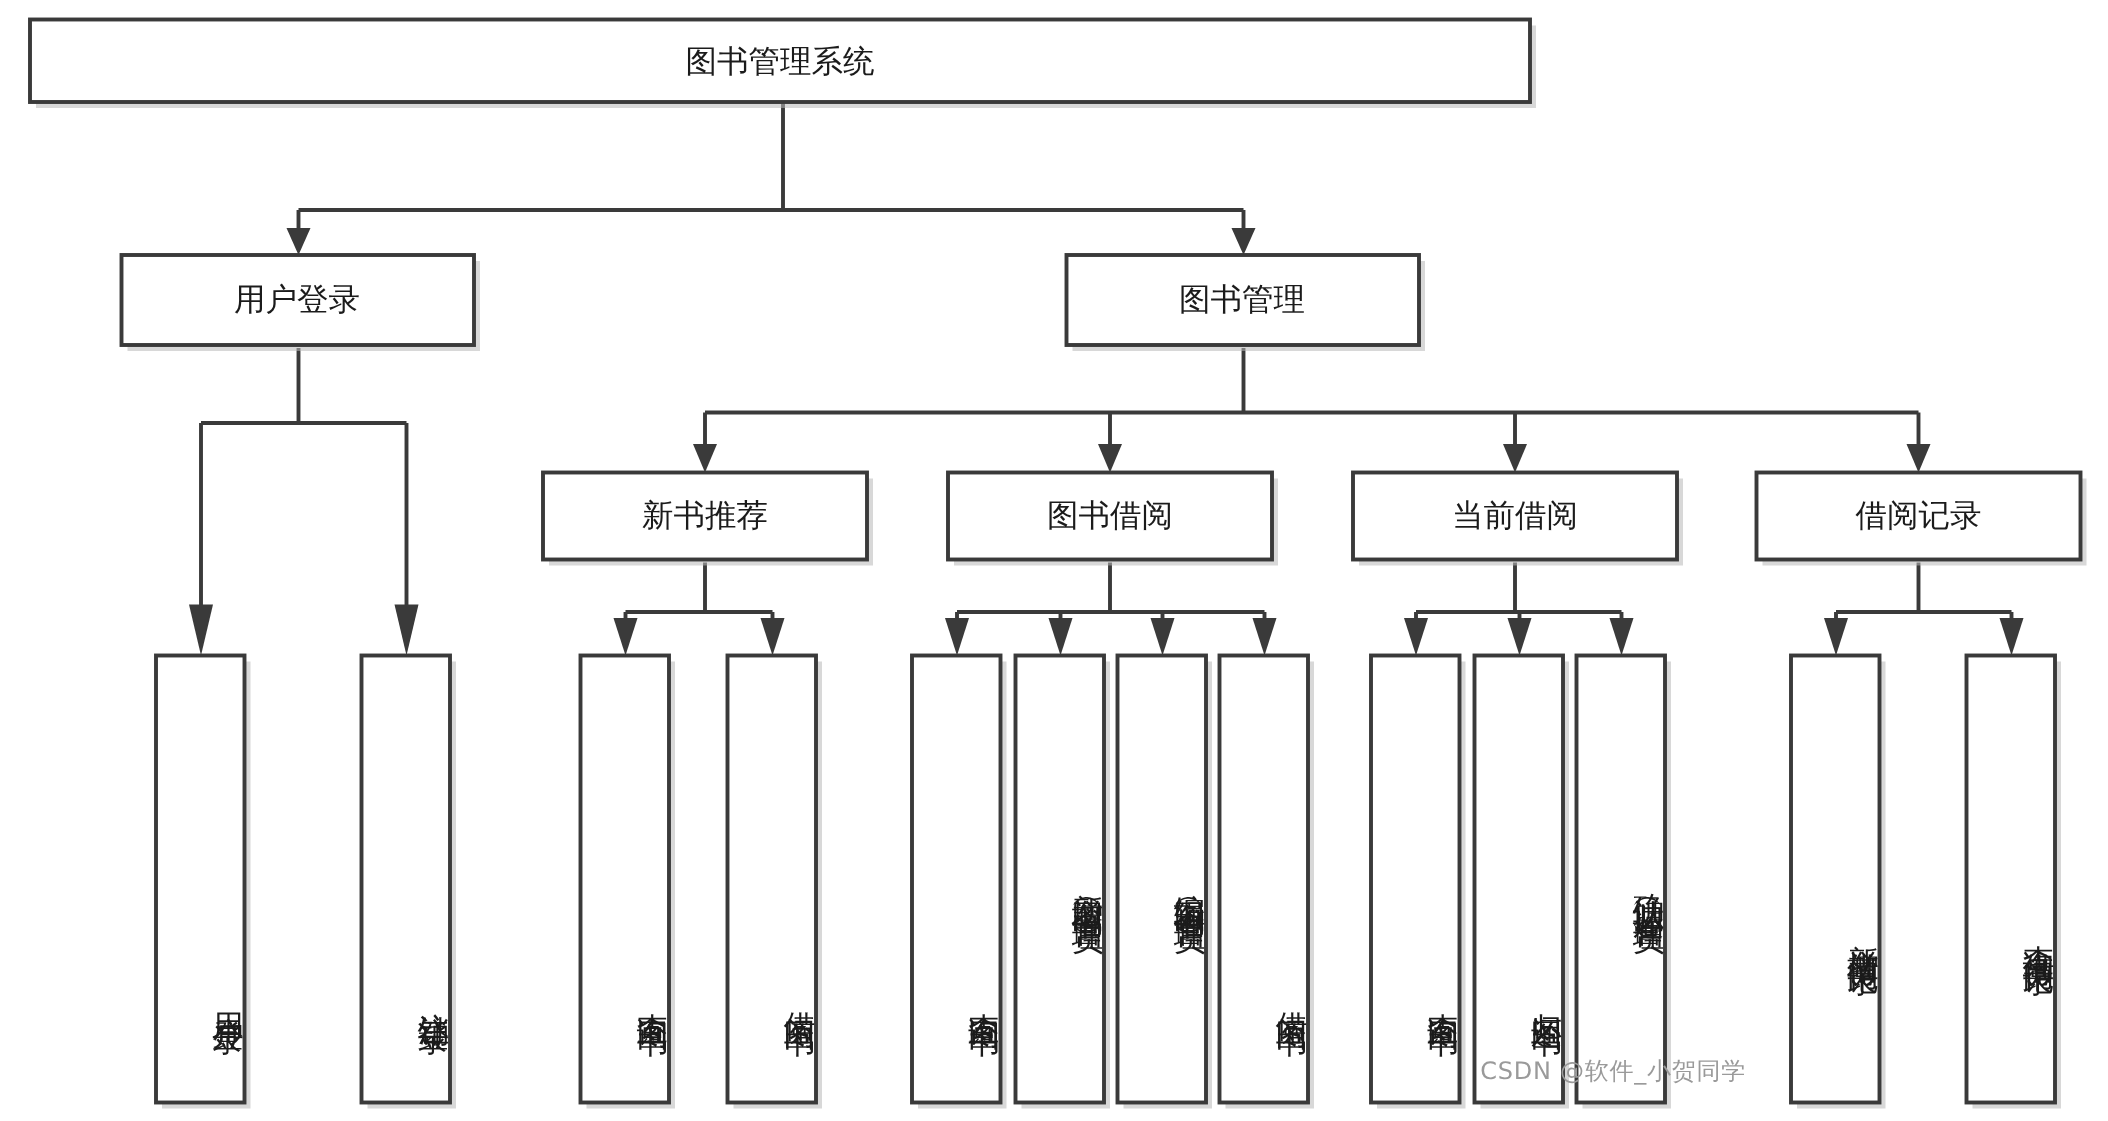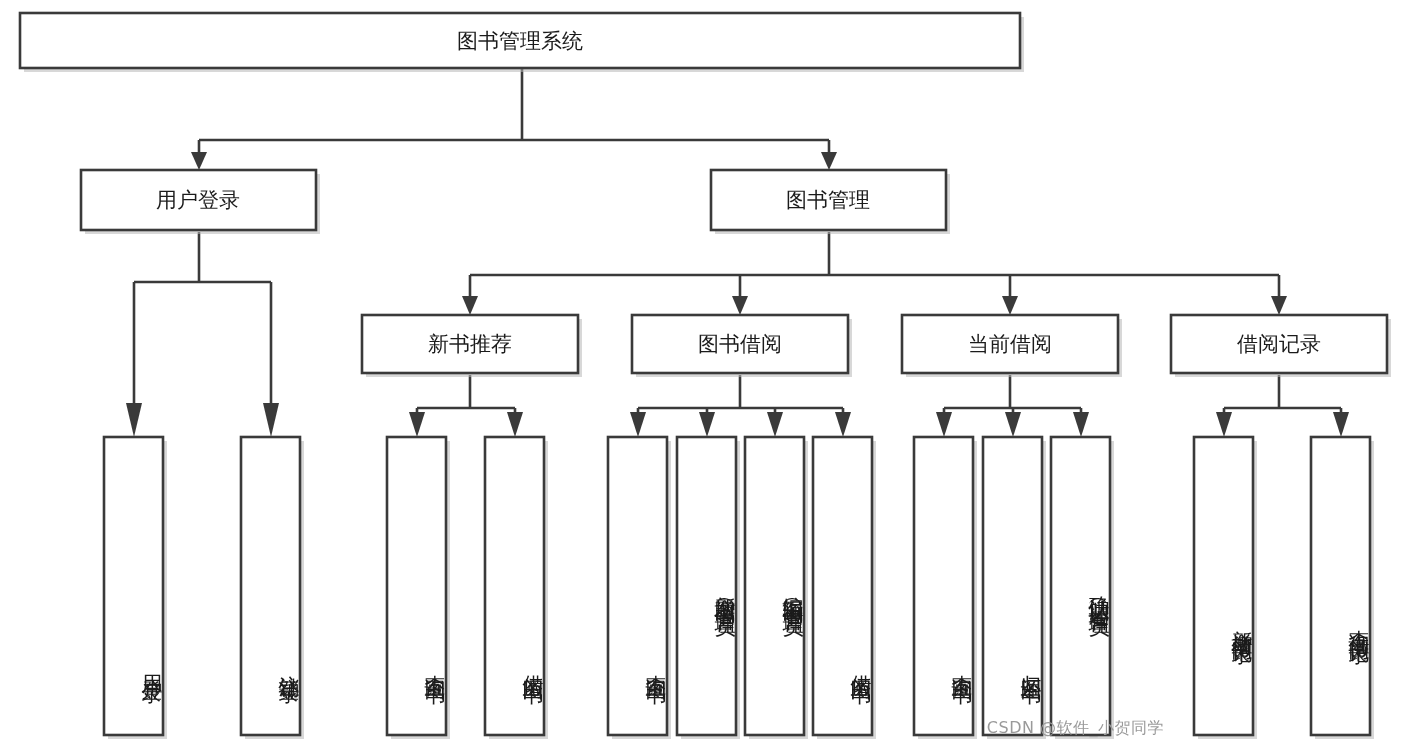--- a/index.html
+++ b/index.html
@@ -67,21 +67,21 @@
     line-height: 1.08;
     color: #1b1b1b;
     letter-spacing: 3px;
     white-space: nowrap;
     pointer-events: none;
     user-select: none;
   }
   .watermark {
     position: absolute;
     right: 12px;
-    bottom: 8px;
+    bottom: 22px;
     font-family: "DejaVu Sans", "Liberation Sans", sans-serif;
     font-size: 16px;
     color: #9a9a9a;
     letter-spacing: 0.5px;
     white-space: nowrap;
   }
 </style>
 </head>
 <body>
 

